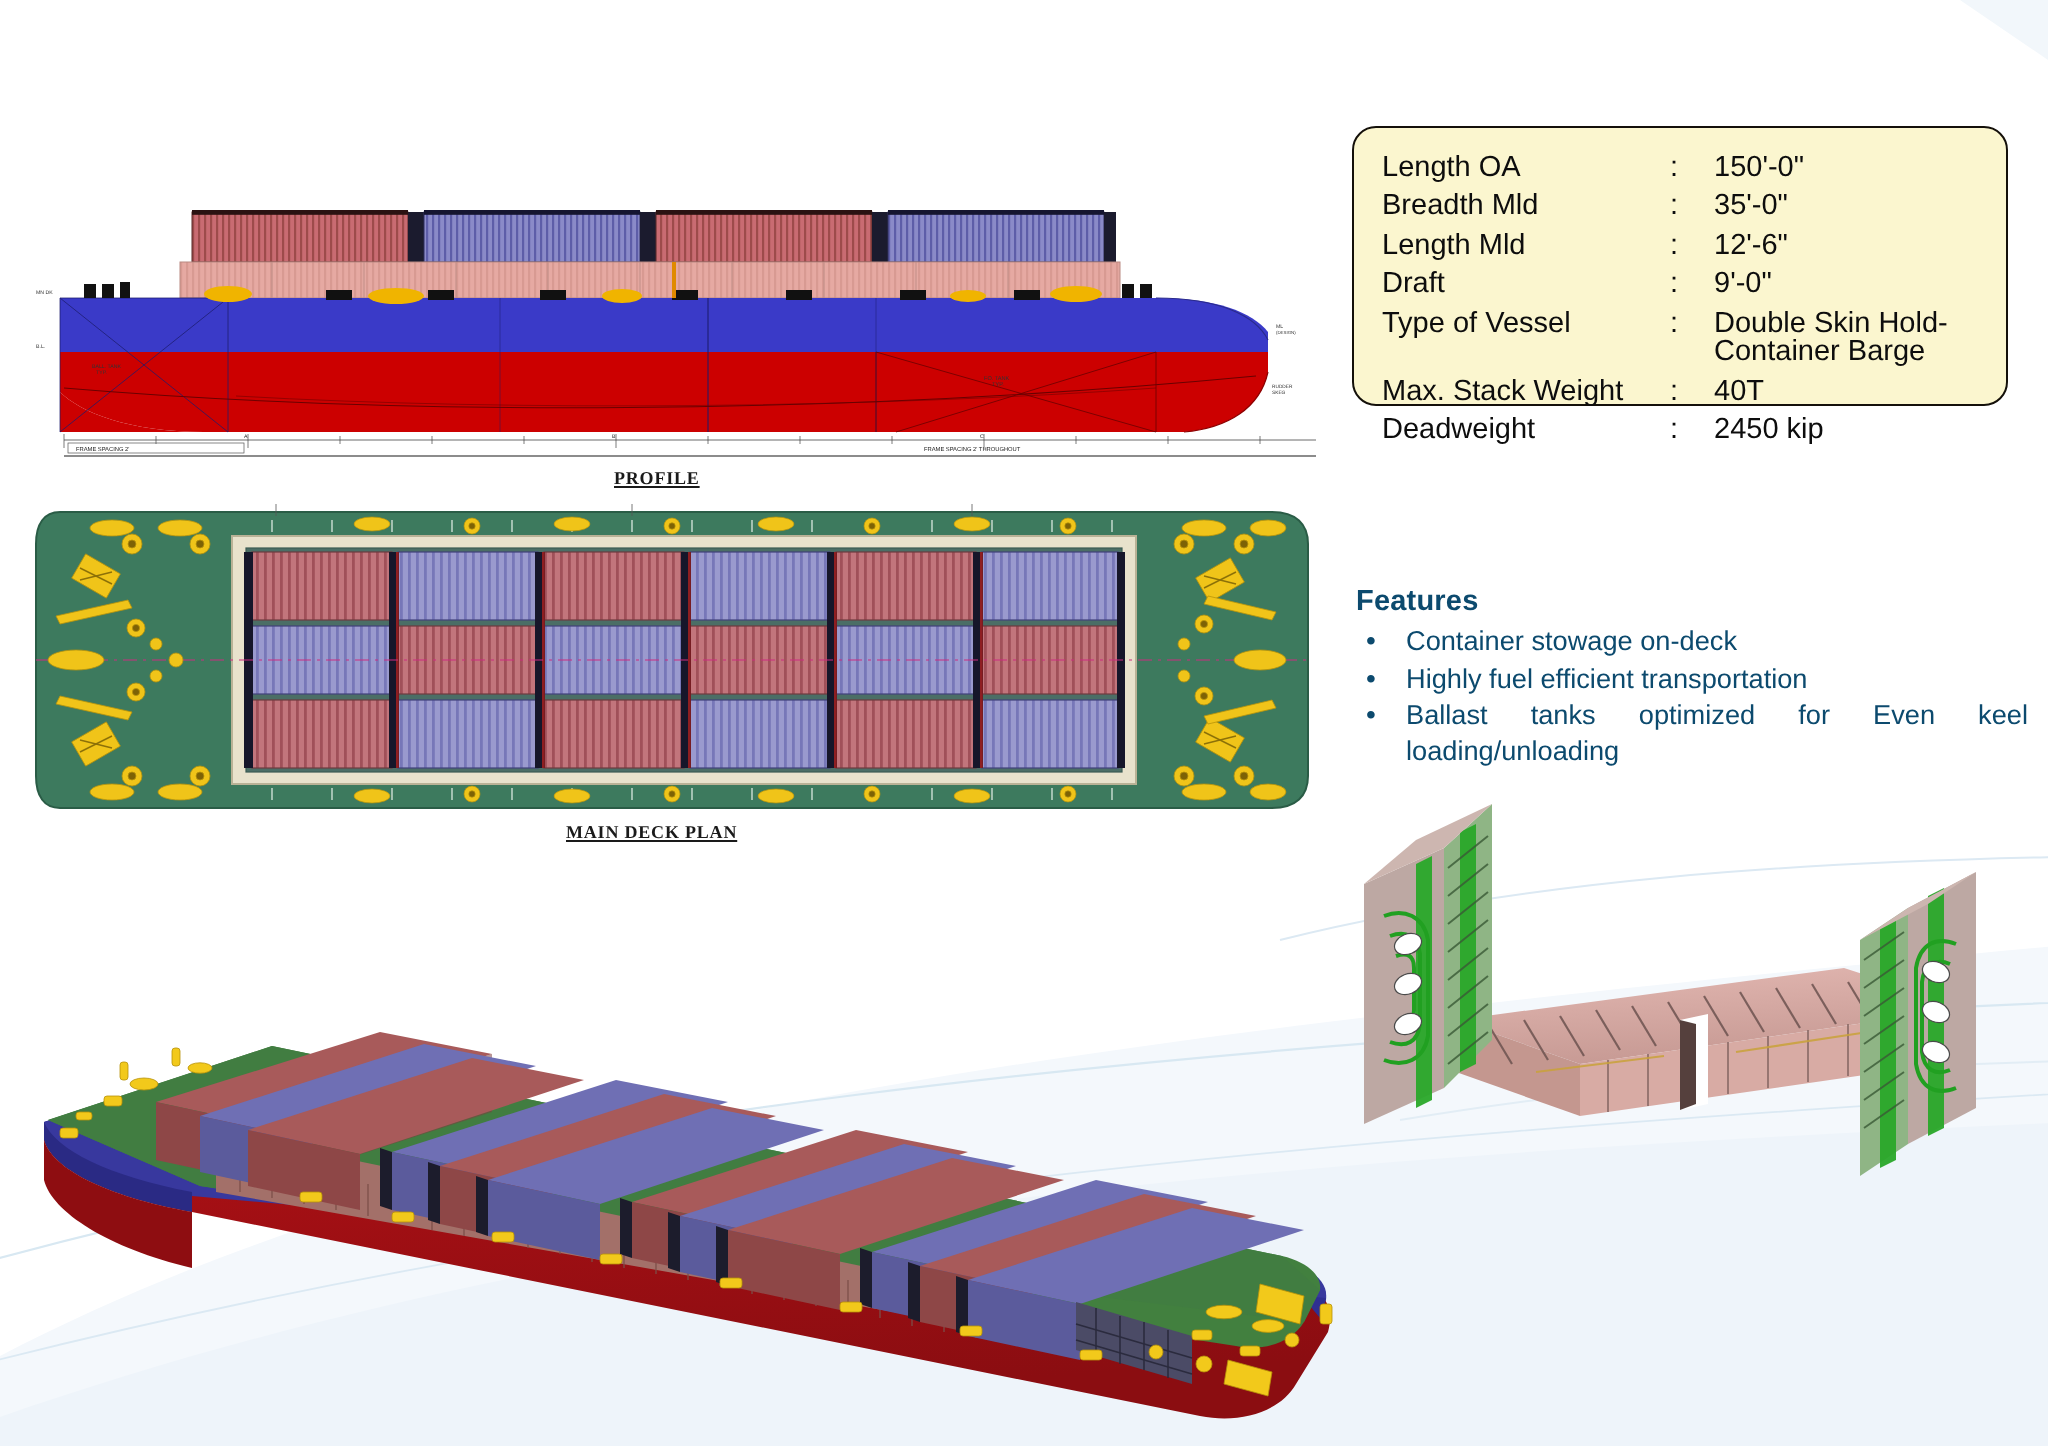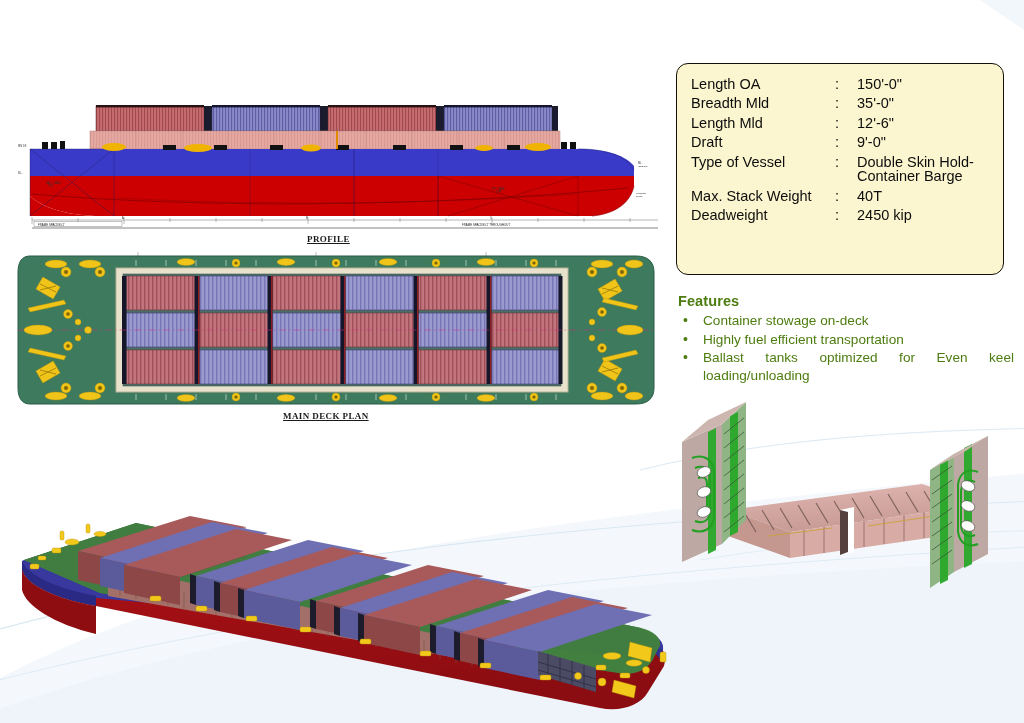--- a/index.html
+++ b/index.html
@@ -34,21 +34,21 @@
     color: #1a1a1a;
     text-decoration: underline;
     white-space: nowrap;
     margin-left: 13px;
   }
 
   
   #spec-box {
     position: absolute;
     left: 676px; top: 63px;
-    width: 328px; height: 212px;
+    width: 328px; height: 140px;
     background: #fbf6cf;
     border: 1.6px solid #14100a;
     border-radius: 12px;
     padding: 10px 0 0 14px;
     z-index: 5;
   }
   table.spec {
     border-collapse: collapse;
     font-size: 14.5px;
     color: #0d0d0d;
@@ -58,21 +58,21 @@
   td.spec-label { width: 144px; white-space: nowrap; }
   td.spec-colon { width: 22px; }
   td.spec-value { white-space: pre-line; }
   tr.spec-gap td { padding-top: 9px; }
 
   
   #features {
     position: absolute;
     left: 678px; top: 293px;
     width: 336px;
-    color: #4d7c0f;
+    color: #0c4a6e;
     z-index: 5;
   }
   #features h2 {
     margin: 0 0 3px 0;
     font-size: 14.5px;
     font-weight: bold;
     letter-spacing: .1px;
   }
   ul.feature-list { list-style: none; margin: 0; padding: 0; }
   ul.feature-list li {

